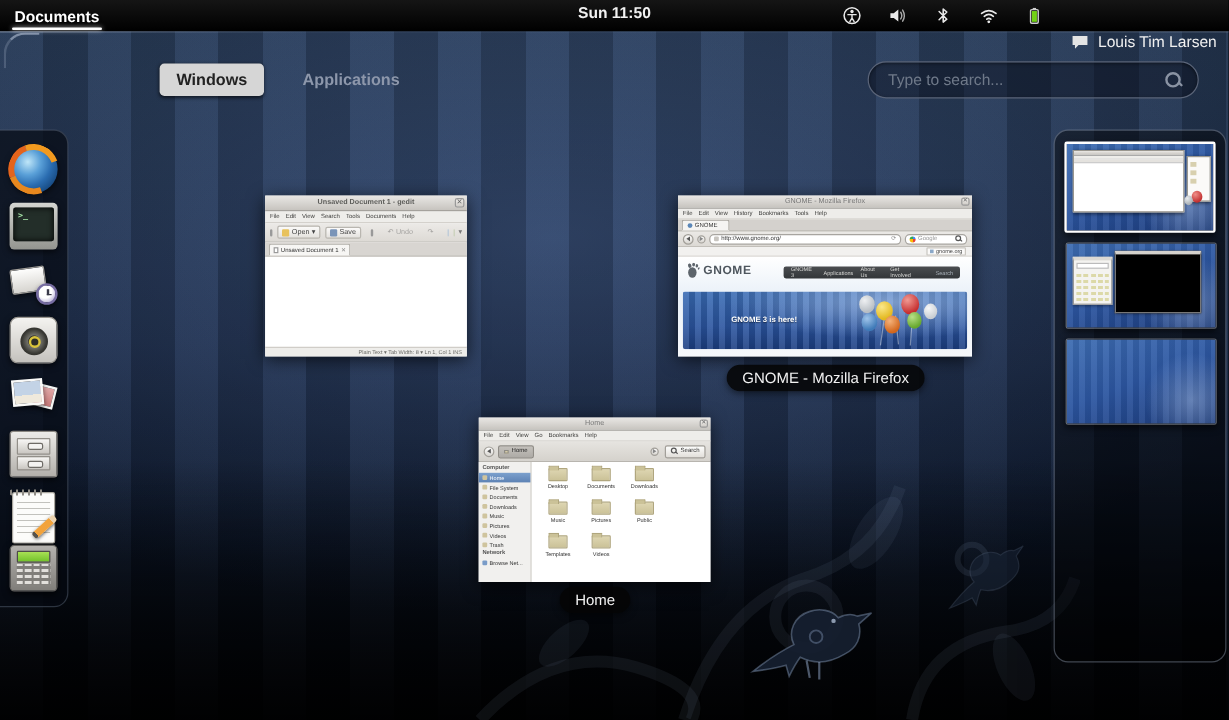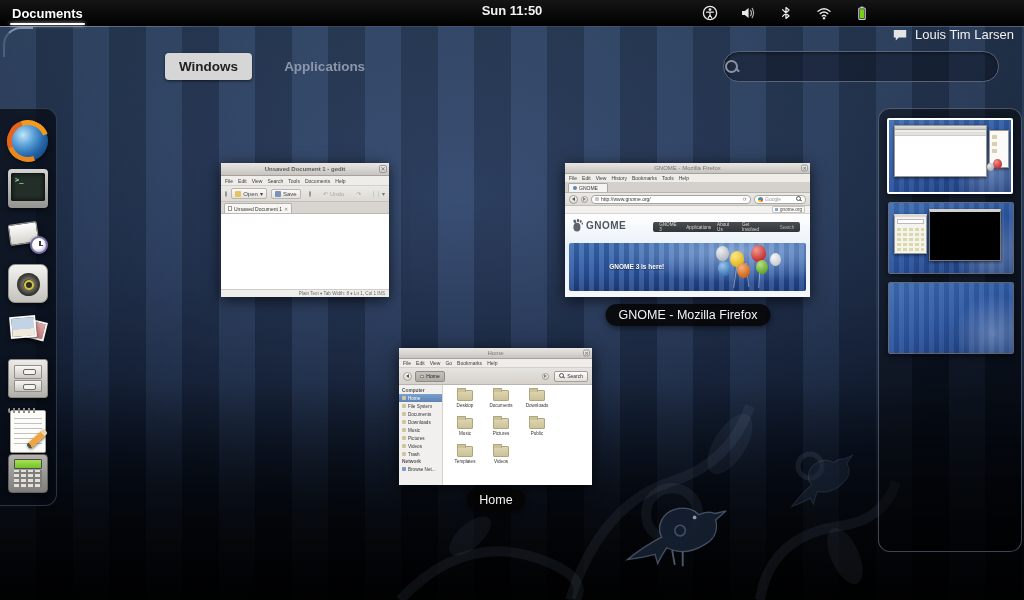--- a/index.html
+++ b/index.html
@@ -31,21 +31,21 @@
       radial-gradient(ellipse 65% 55% at 45% 30%, rgba(90,120,175,0.38), rgba(0,0,0,0) 100%),
       linear-gradient(180deg, #243650 0%, #182640 45%, #0b1527 75%, #04070d 100%); }
   .ov-top-line { position:absolute; left:0; right:0; top:0; height:1px;
     background:linear-gradient(90deg, rgba(200,212,235,0.55), rgba(120,140,170,0.18) 25%, rgba(120,140,170,0.18) 75%, rgba(180,195,220,0.35)); }
   .corner-tl { position:absolute; left:3px; top:1px; width:30px; height:30px;
     border-top:2px solid rgba(205,218,238,0.5); border-left:2px solid rgba(205,218,238,0.2);
     border-top-left-radius:18px; }
   .decor { position:absolute; pointer-events:none; }
 
   
-  .ov-tabs { position:absolute; left:133px; top:27px; display:flex; align-items:center; gap:18px;margin-left:32px; }
+  .ov-tabs { position:absolute; left:133px; top:27px; display:flex; align-items:center; gap:18px; }
   .ov-tab { font-size:13.5px; font-weight:bold; color:#8d97ab; padding:6px 14px; border-radius:4px; cursor:pointer; }
   .ov-tab.active { background:#d6d6d6; color:#222; box-shadow:0 1px 3px rgba(0,0,0,0.6); }
   .searchbox { position:absolute; left:723px; top:25px; width:276px; height:31px;
     border:1px solid #5a6478; border-radius:16px; background:rgba(8,14,26,0.45);
     display:flex; align-items:center; box-shadow:inset 0 1px 3px rgba(0,0,0,0.5); }
   .searchbox input { flex:1; background:transparent; border:none; outline:none;
     font-size:13px; color:#c8d0dd; padding:0 10px 0 16px; font-family:inherit; }
   .searchbox input::placeholder { color:#6f7989; }
   .mag { position:relative; width:16px; height:16px; margin-right:12px; }
   .mag::before { content:""; position:absolute; left:1px; top:1px; width:9px; height:9px;
@@ -321,20 +321,21 @@
     <svg class="decor bird2" viewBox="0 0 100 70">
       <path d="M4 62 C14 54 22 49 30 45 C26 37 30 27 40 24 C46 22 54 23 58 28 C62 26 66 25 70 27 L79 25 L71 32 C73 40 70 47 62 51 C52 57 42 57 34 53 C31 57 29 61 27 65 L25 58 C18 60 11 61 4 62 Z" fill="rgba(30,42,62,0.8)" stroke="rgba(150,172,205,0.28)" stroke-width="1"></path>
     </svg>
 
     <div class="ov-tabs">
         <div class="ov-tab active"><span>Windows</span></div>
         <div class="ov-tab"><span>Applications</span></div>
       </div>
 
     <div class="searchbox">
+      <input type="text" placeholder="Type to search..." style="">
       <span class="mag"></span>
     </div>
 
     <div class="dash">
       <div class="dash-item">
           <span class="ic ic-firefox"></span>
         </div>
       <div class="dash-item">
           <span class="ic ic-terminal"></span>
         </div>

